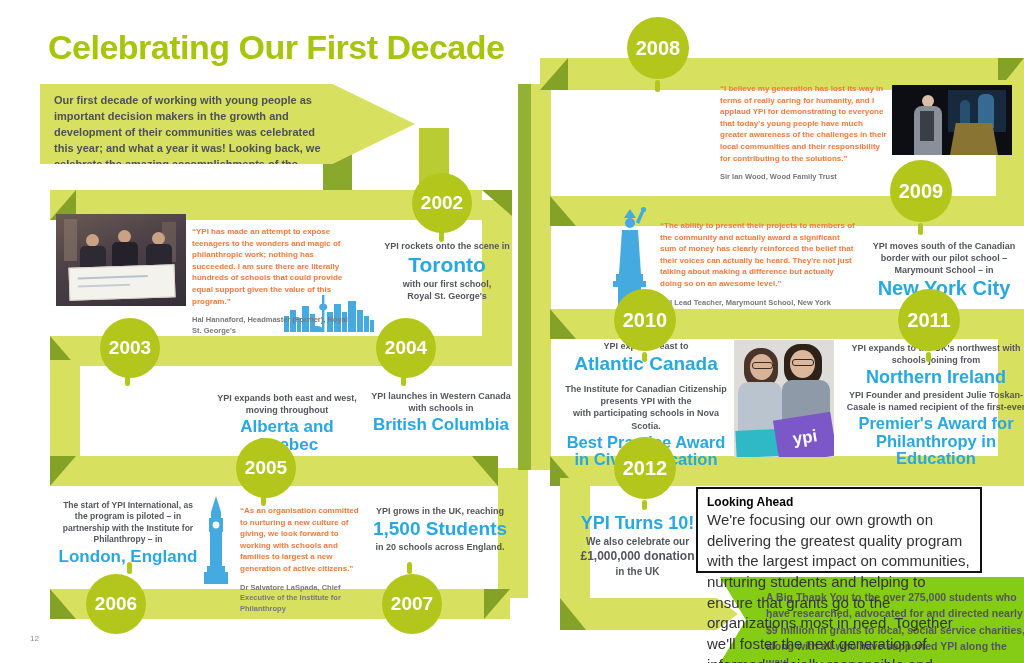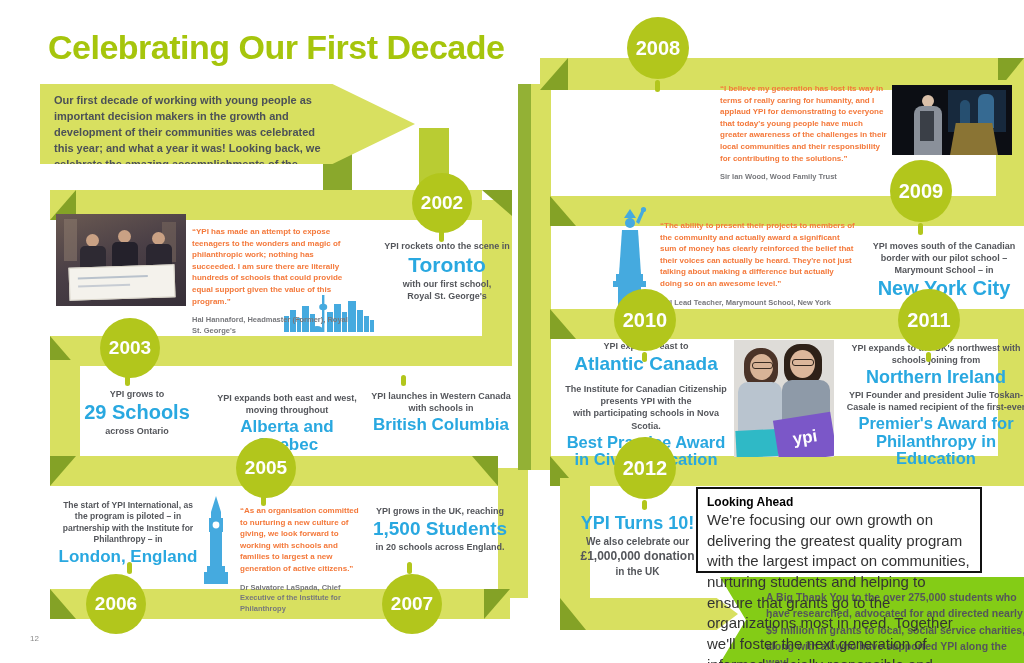--- a/index.html
+++ b/index.html
@@ -99,27 +99,23 @@
     <span class="hl" style="font-size:21px;">Toronto</span>
     <span class="pre">with our first school,</span>
     <span class="pre">Royal St. George's</span>
   </div>
 
   <div class="band" style="left:30px;top:336px;width:462px;height:30px;"></div>
   <div class="fold" style="left:30px;top:336px;width:26px;height:30px;clip-path:polygon(0 0,100% 100%,0 100%);"></div>
   <div class="strip" style="left:30px;top:360px;width:30px;height:110px;"></div>
   <div class="badge" style="left:80px;top:318px;">2003</div>
   <div class="stem" style="left:105px;top:375px;height:11px;"></div>
+  <div class="badge" style="left:356px;top:318px;">2004</div>
   <div class="stem" style="left:381px;top:375px;height:11px;"></div>
 
-  <div class="milestone" style="left:52px;top:388px;width:130px;">
-    <span class="pre">YPI grows to</span>
-    <span class="hl" style="font-size:20px;">29 Schools</span>
-    <span class="pre">across Ontario</span>
-  </div>
   <div class="milestone" style="left:192px;top:392px;width:150px;">
     <span class="pre">YPI expands both east and west, moving throughout</span>
     <span class="hl" style="font-size:17px;">Alberta and Quebec</span>
   </div>
   <div class="milestone" style="left:342px;top:390px;width:158px;">
     <span class="pre">YPI launches in Western Canada with schools in</span>
     <span class="hl" style="font-size:17px;">British Columbia</span>
   </div>
 
   <div class="band" style="left:30px;top:456px;width:448px;height:30px;"></div>

